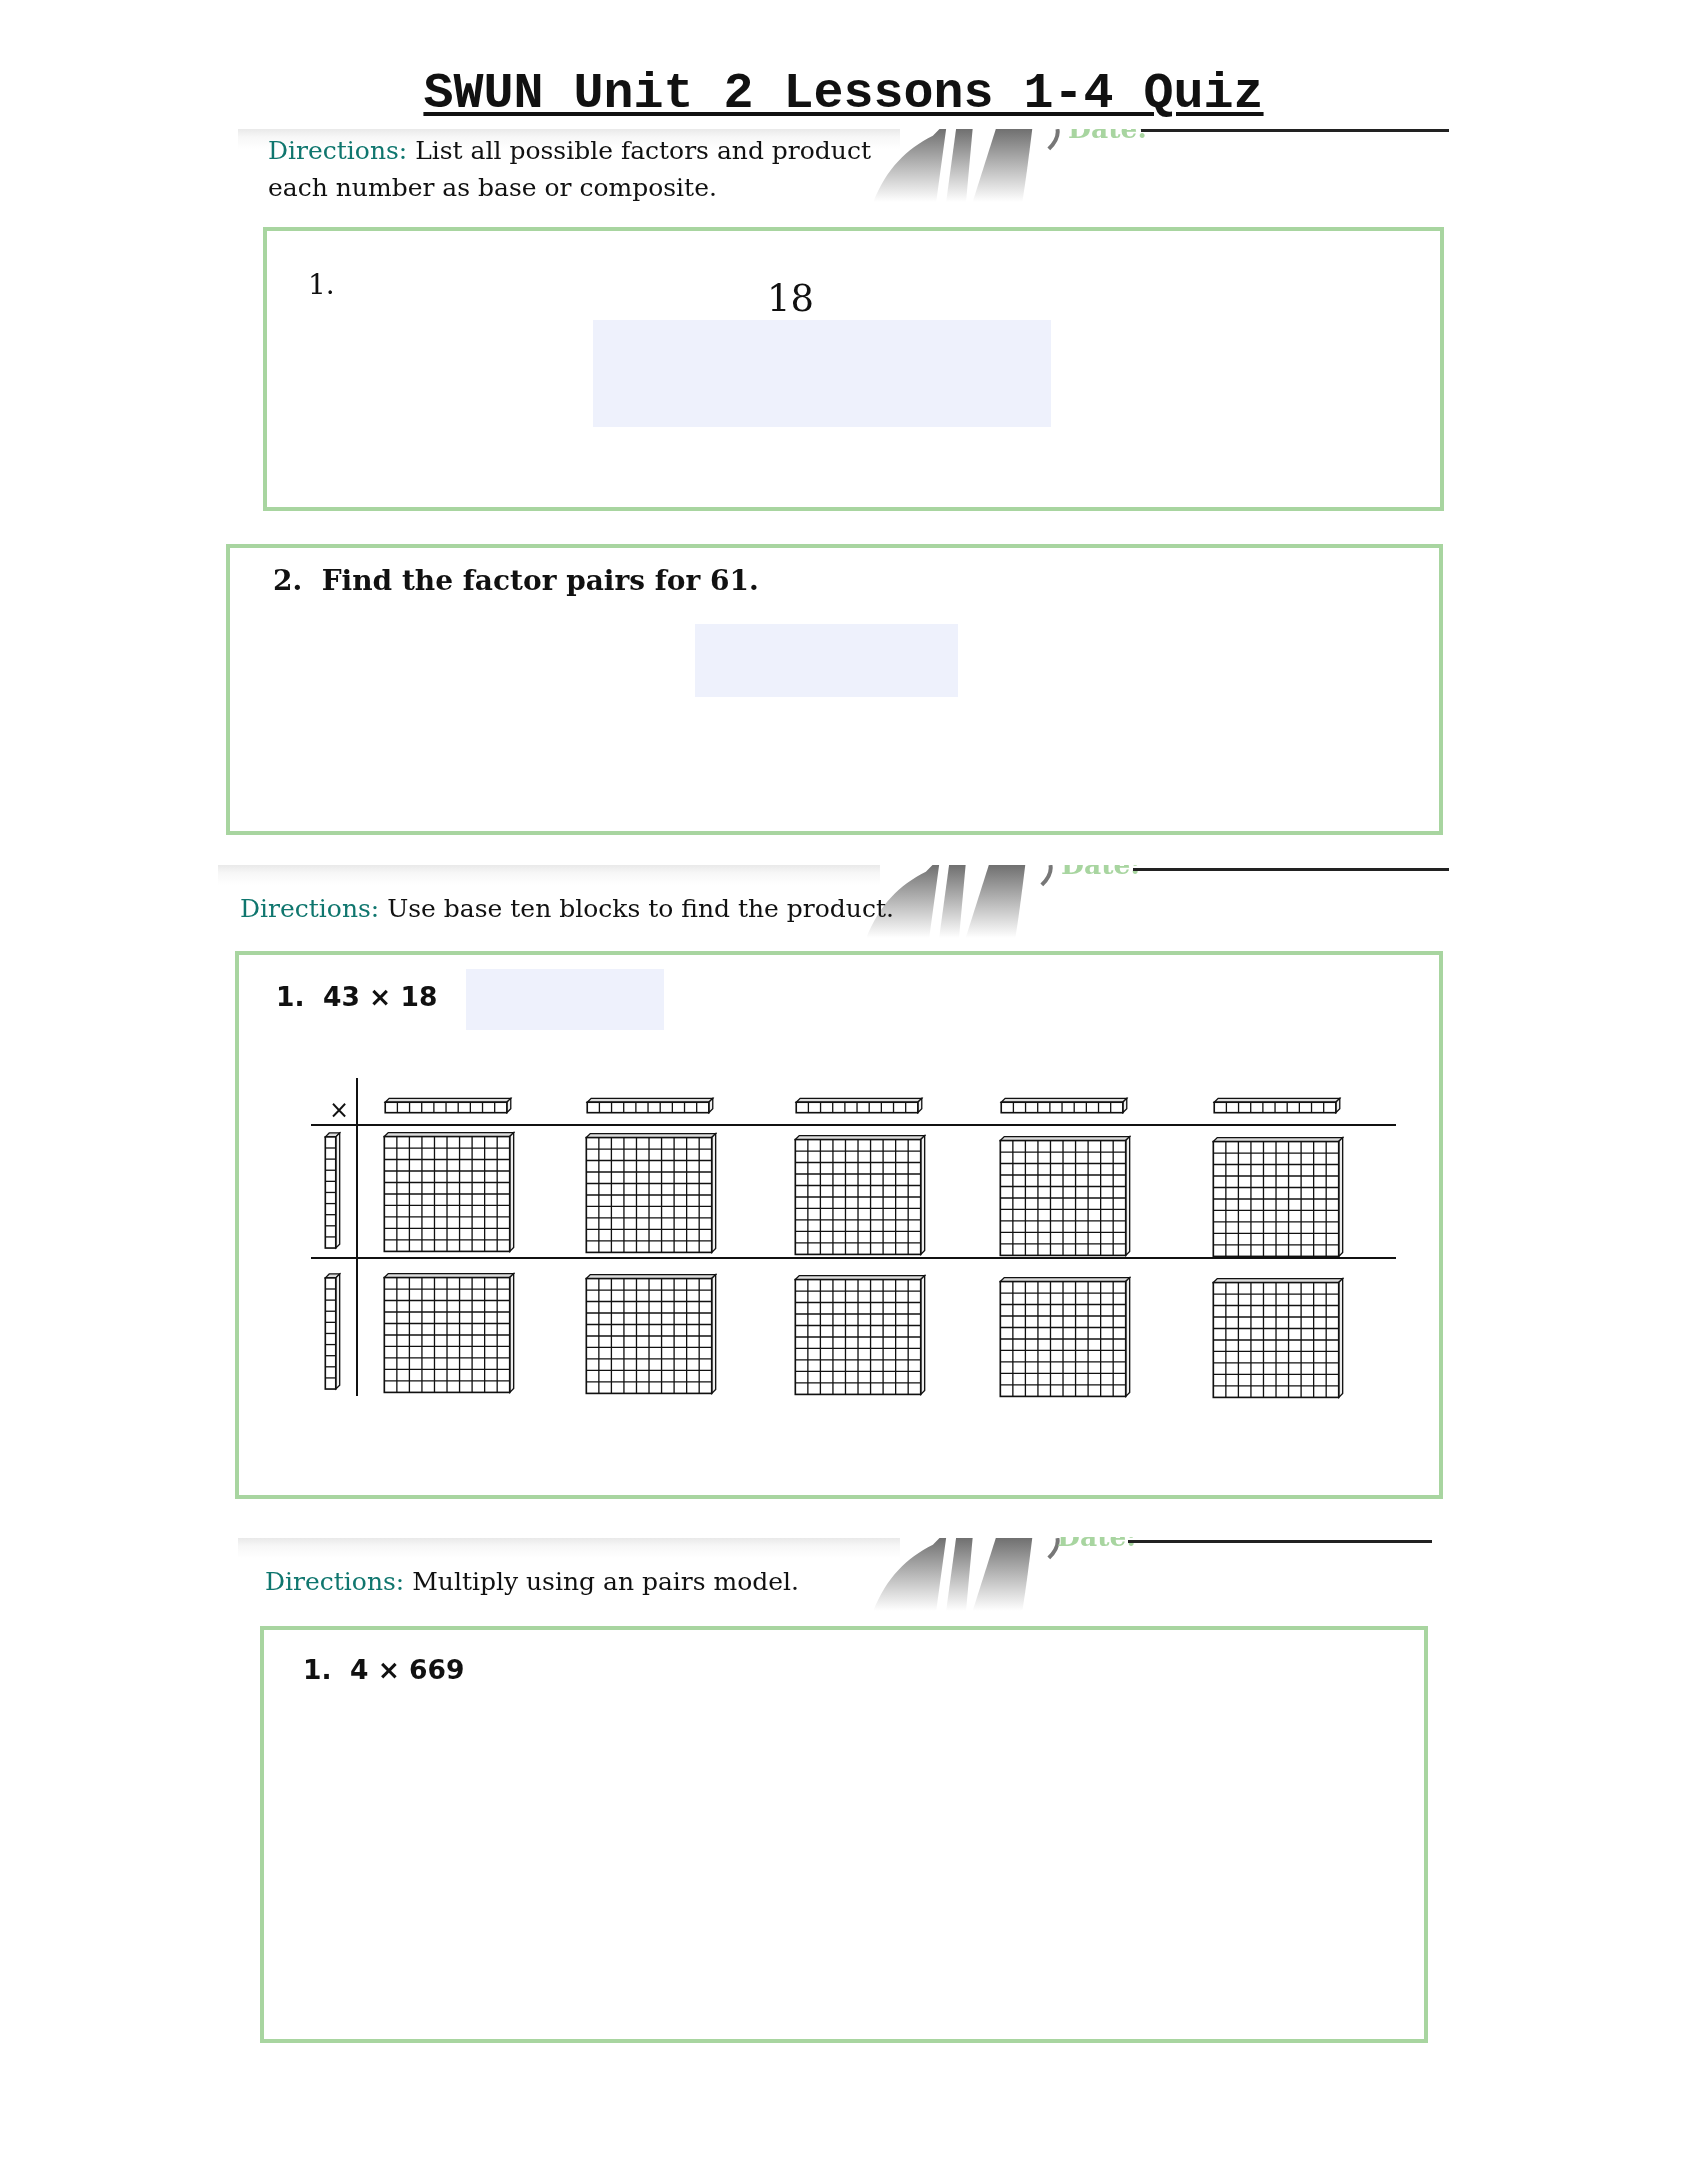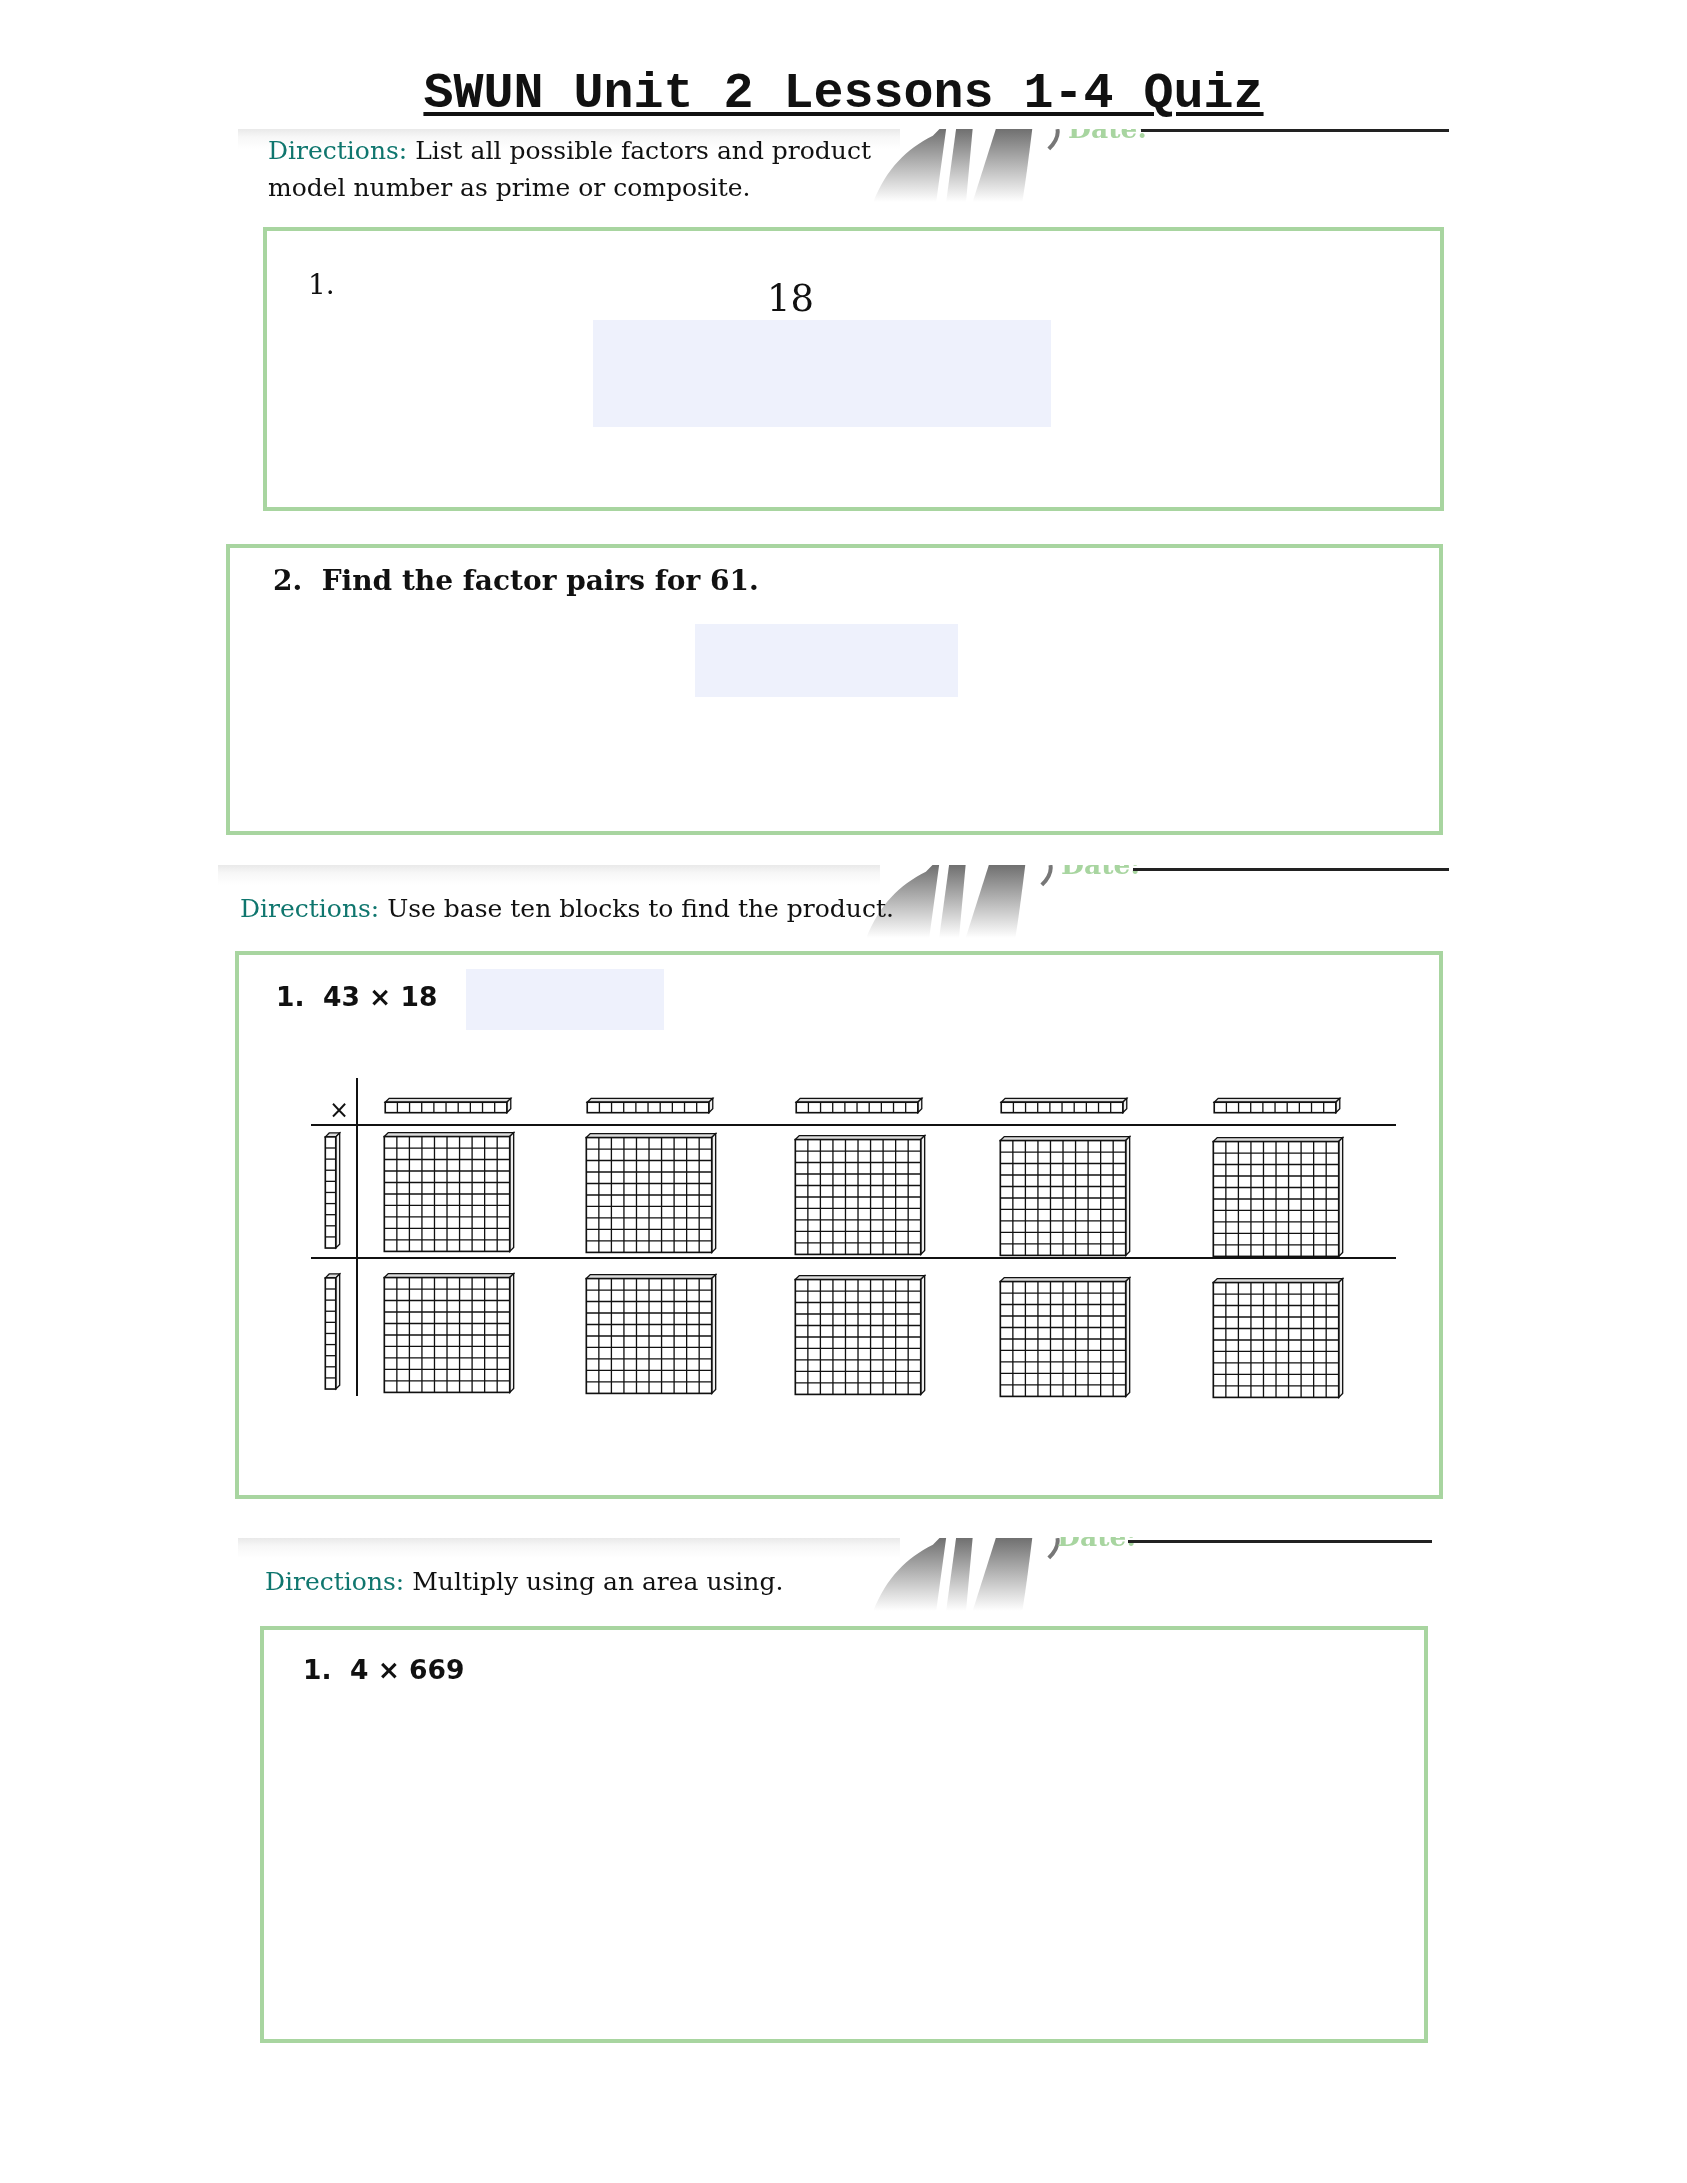--- a/index.html
+++ b/index.html
@@ -52,21 +52,21 @@
     <path d="M285 30 C295 20 300 10 298 0" stroke="#777" stroke-width="6" fill="none"></path>
   </svg>
 </div>
 <div class="abs date-label" style="left:1068px; top:129px;"><span>Date:</span></div>
 <div class="abs date-line" style="left:1141px; top:129px; width:308px;"></div>
 
 <div class="abs directions" style="left:268px; top:134px;">
   <span class="lbl">Directions:</span>
   <span>List all possible factors and product</span>
 </div>
-<div class="abs directions" style="left:268px; top:171px;">model number as prime or composite.</div>
+<div class="abs directions" style="left:268px; top:171px;">each number as base or composite.</div>
 
 <div class="abs box" style="left:263px; top:227px; width:1181px; height:284px;"></div>
 <div class="abs q" style="left:308px; top:268px;">1.</div>
 <div class="abs q" style="left:767px; top:279px; font-size:37px; line-height:40px;text-align:right;">18</div>
 <div class="abs answer-slot" style="left:593px; top:320px; width:458px; height:107px;"></div>
 
 <div class="abs box" style="left:226px; top:544px; width:1217px; height:291px;"></div>
 <div class="abs q q-bold" style="left:273px; top:564px;">
   <span>2.</span>&nbsp;
   <span>Find the factor pairs for 61.</span>
@@ -453,21 +453,21 @@
     <path d="M130 110 L145 0 L170 0 L160 110 Z" fill="url(#g3)"></path>
     <path d="M170 110 L205 0 L260 0 C255 40 250 80 245 110 Z" fill="url(#g3)"></path>
     <path d="M285 30 C295 20 300 10 298 0" stroke="#777" stroke-width="6" fill="none"></path>
   </svg>
 </div>
 <div class="abs date-label" style="left:1057px; top:1537px;"><span>Date:</span></div>
 <div class="abs date-line" style="left:1128px; top:1540px; width:304px;"></div>
 
 <div class="abs directions" style="left:265px; top:1565px;">
   <span class="lbl">Directions:</span>
-  <span>Multiply using an area using.</span>
+  <span>Multiply using an pairs model.</span>
 </div>
 
 <div class="abs box" style="left:260px; top:1626px; width:1168px; height:417px;"></div>
 <div class="abs q q-sans" style="left:303px; top:1653px; font-size:26.5px;">
   <span>1.</span>&nbsp;
   <span>4 × 669</span>
 </div>
 <div class="abs" style="left:298px; top:1700px; width:1098px; height:318px;"></div>
 
 

